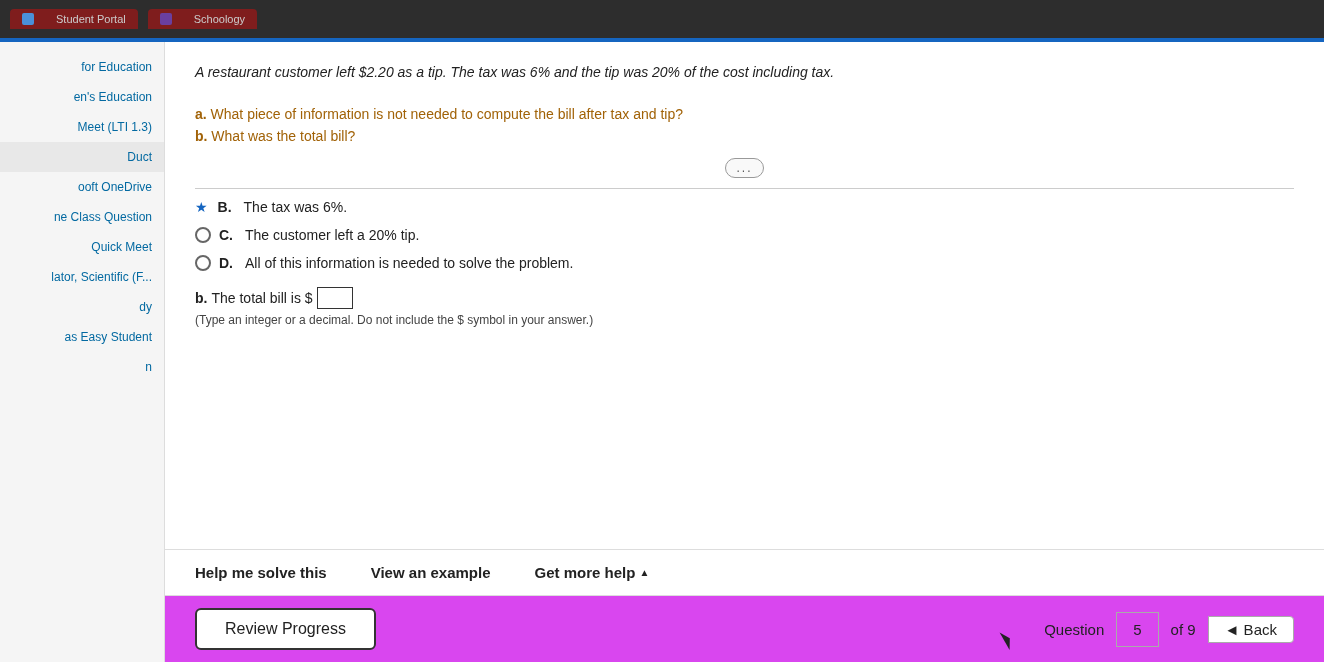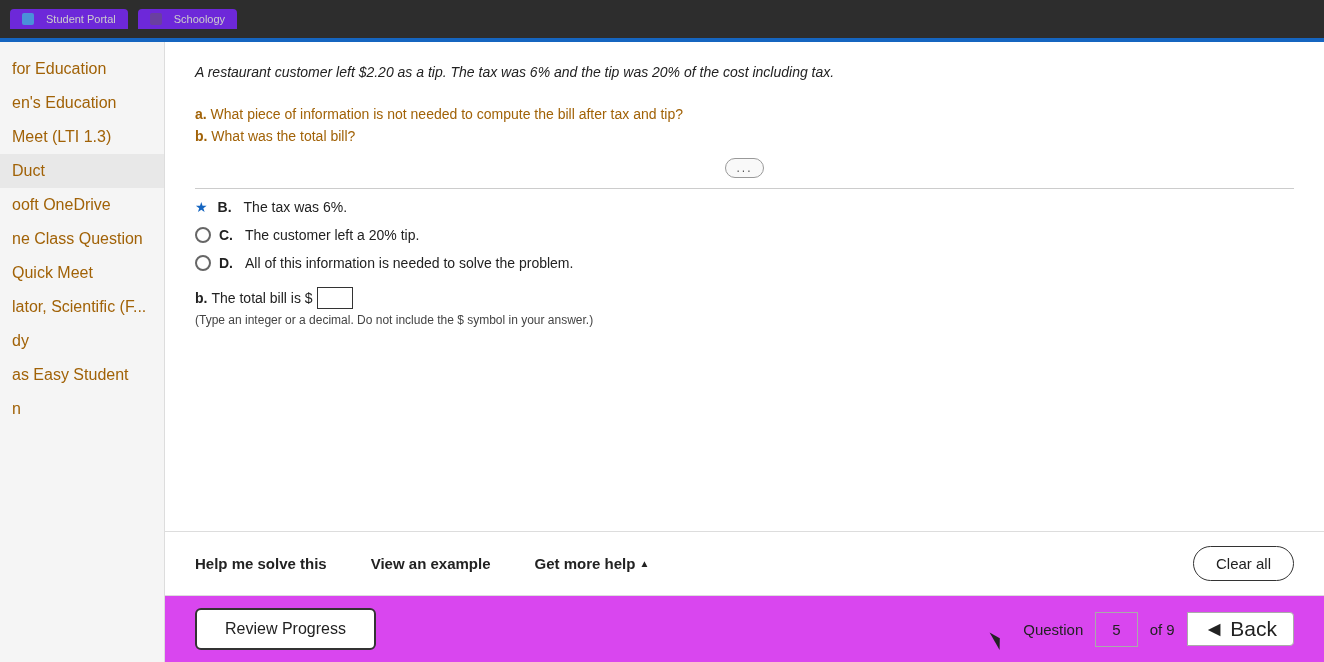--- a/index.html
+++ b/index.html
@@ -15,28 +15,28 @@
     
     .browser-bar {
       background: #2d2d2d;
       height: 38px;
       display: flex;
       align-items: center;
       padding: 0 10px;
       gap: 10px;
     }
     .browser-tab {
-      background: #6d28d9;
+      background: #7f1d1d;
       color: #ccc;
       font-size: 11px;
       padding: 4px 12px;
       border-radius: 4px 4px 0 0;
       display: flex;
       align-items: center;
-      gap: 12px;
+      gap: 22px;
     }
     .browser-tab .tab-icon {
       width: 12px;
       height: 12px;
       background: #4a90d9;
       border-radius: 2px;
       display: inline-block;
     }
     .browser-tab .tab-icon2 {
       width: 12px;
@@ -62,26 +62,27 @@
     
     .sidebar {
       width: 165px;
       background: #f5f5f5;
       border-right: 1px solid #ddd;
       padding: 10px 0;
       flex-shrink: 0;
     }
     .sidebar-item {
       padding: 8px 12px;
-      font-size: 16px;
-      color: #a16207;
+      font-size: 12px;
+      color: #0369a1;
       cursor: pointer;
       white-space: nowrap;
       overflow: hidden;
       text-overflow: ellipsis;
+      text-align: right;
     }
     .sidebar-item.highlighted {
       background: #e8e8e8;
     }
 
     
     .content-area {
       flex: 1;
       background: #fff;
       display: flex;
@@ -262,21 +263,21 @@
       padding: 8px 16px;
       font-size: 15px;
       color: #222;
       min-width: 40px;
       text-align: center;
     }
     .back-btn {
       border: 1px solid #aaa;
       border-radius: 0 4px 4px 0;
       padding: 4px 16px;
-      font-size: 21px;
+      font-size: 15px;
       background: #fff;
       color: #222;
       cursor: pointer;
       display: flex;
       align-items: center;
       gap: 6px;
     }
 
     
     .cursor-indicator {
@@ -408,21 +409,20 @@
 
       </div>
 
       <div class="action-bar">
         <a class="action-link">Help me solve this</a>
         <a class="action-link">View an example</a>
         <div class="get-more-help">
           <span>Get more help</span>
           <span class="arrow-up">▲</span>
         </div>
-        <button class="clear-all-btn">Clear all</button>
       </div>
     </div>
 
     <div class="footer-bar">
       <button class="review-progress-btn">Review Progress</button>
 
       <div style="position:relative; margin-left: 600px;">
         <div class="cursor-indicator"></div>
       </div>
 

